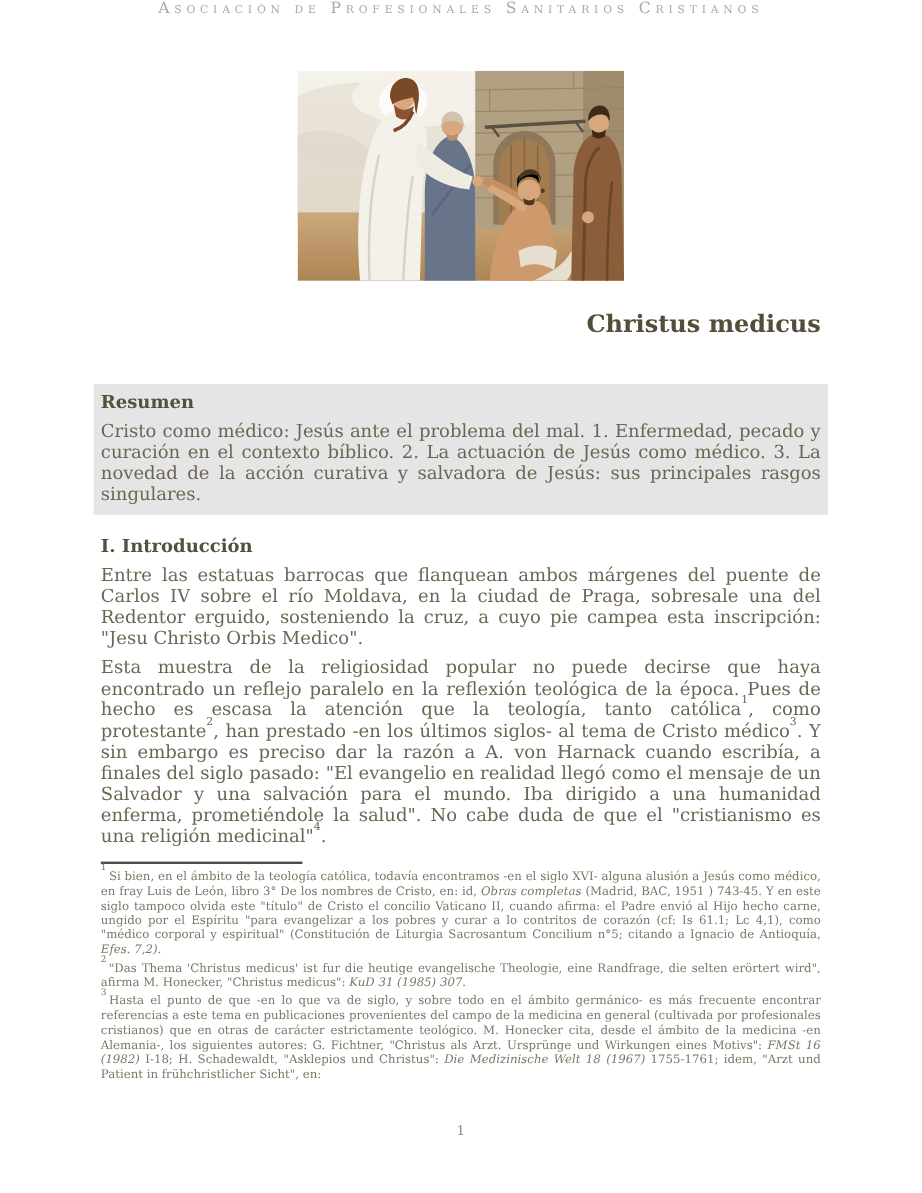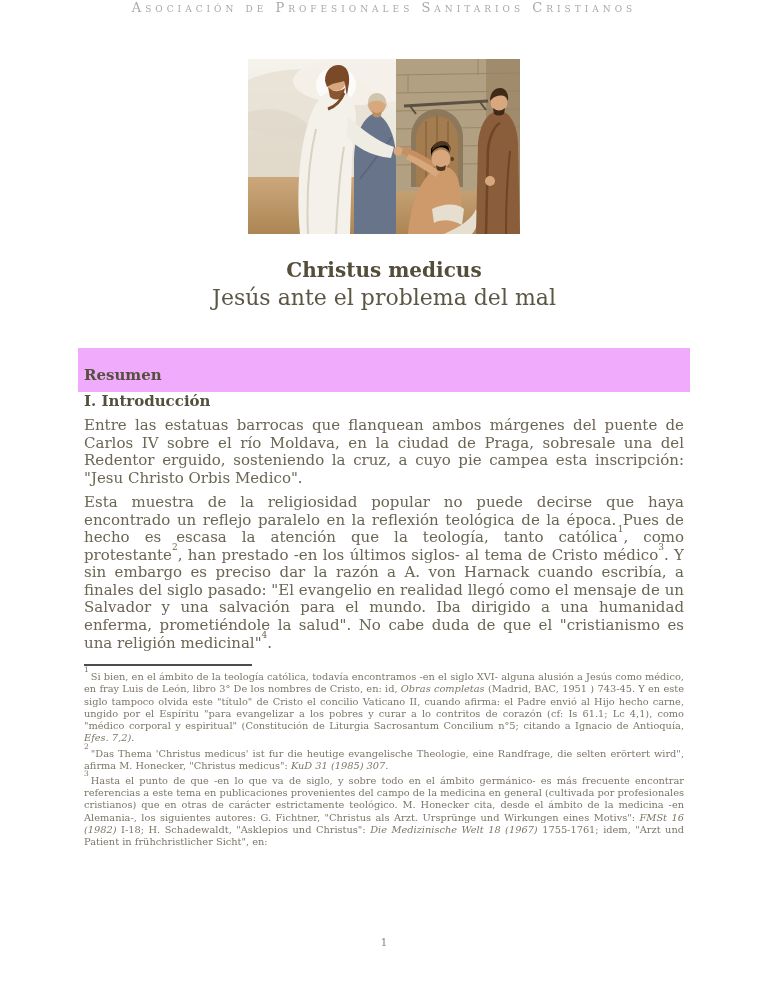--- a/index.html
+++ b/index.html
@@ -18,36 +18,36 @@
     text-align:center;
     font-variant:small-caps;
     letter-spacing:4px;
     font-size:13px;
     color:#a8a8a8;
   }
 
   .artwork { display:block; width:272px; height:175px; margin:44px auto 0; }
 
   .title {
-    margin-top:24px; text-align:center;
+    margin-top:24px; text-align:right;
     font-size:20px; font-weight:bold; color:#534d3a;
   }
   .subtitle {
     margin-top:3px; text-align:center;
     font-size:22px; font-weight:normal; color:#5c5644;
   }
   .author {
     margin-top:27px; text-align:center;
     font-size:15px; color:#6b6553;
   }
 
   .resumen {
-    margin:38px -6px 0;
-    background:#f0abfc;
-    padding:18px 6px 8px;
+    margin:38px -6px 17px;
+    background:#e5e5e5;
+    padding:6px 6px 8px;
   }
   .resumen-head { font-size:15px; font-weight:bold; color:#55503e; }
   .resumen-body {
     margin-top:7px; font-size:15px; line-height:1.17;
     text-align:justify; color:#6b6553;
   }
 
   .section-head { margin-top:0; font-size:15px; font-weight:bold; color:#55503e; }
   .body-par {
     margin-top:7px; font-size:15px; line-height:1.17;
@@ -159,24 +159,24 @@
         <path d="M238,175 L240,90 C242,74 248,66 252,64" stroke="#6e4526" stroke-width="2.5" fill="none"></path>
         <path d="M258,175 C258,140 260,110 262,92" stroke="#6e4526" stroke-width="2" fill="none"></path>
         <circle cx="251" cy="44" r="8.5" fill="#d8a77d"></circle>
         <path d="M242,42 C242,33 247,29 252,29 C258,29 261,35 260,42 L258,38 C253,35 247,37 244,40 Z" fill="#3f2a18"></path>
         <path d="M245,49 q6,5 12,0 l-1,6 q-5,3 -10,0 z" fill="#3f2a18"></path>
         <circle cx="242" cy="122" r="5" fill="#d8a77d"></circle>
       </g>
     </svg>
 
     <h1 class="title">Christus medicus</h1>
-    <h2 class="subtitle">Jesús ante el problema del mal</h2>
 
     <div class="resumen">
       <div class="resumen-head">Resumen</div>
+      <p class="resumen-body">Cristo como médico: Jesús ante el problema del mal. 1. Enfermedad, pecado y curación en el contexto bíblico. 2. La actuación de Jesús como médico. 3. La novedad de la acción curativa y salvadora de Jesús: sus principales rasgos singulares.</p>
     </div>
 
     <div class="section-head">I. Introducción</div>
 
     <p class="body-par">Entre las estatuas barrocas que flanquean ambos márgenes del puente de Carlos IV sobre el río Moldava, en la ciudad de Praga, sobresale una del Redentor erguido, sosteniendo la cruz, a cuyo pie campea esta inscripción: "Jesu Christo Orbis Medico".</p>
 
     <p class="body-par"><span>Esta muestra de la religiosidad popular no puede decirse que haya encontrado un reflejo paralelo en la reflexión teológica de la época. Pues de hecho es escasa la atención que la teología, tanto católica</span><sup>1</sup><span>, como protestante</span><sup>2</sup><span>, han prestado -en los últimos siglos- al tema de Cristo médico</span><sup>3</sup><span>. Y sin embargo es preciso dar la razón a A. von Harnack cuando escribía, a finales del siglo pasado: "El evangelio en realidad llegó como el mensaje de un Salvador y una salvación para el mundo. Iba dirigido a una humanidad enferma, prometiéndole la salud". No cabe duda de que el "cristianismo es una religión medicinal"</span><sup>4</sup><span>.</span></p>
 
     <div class="fn-sep"></div>
 

